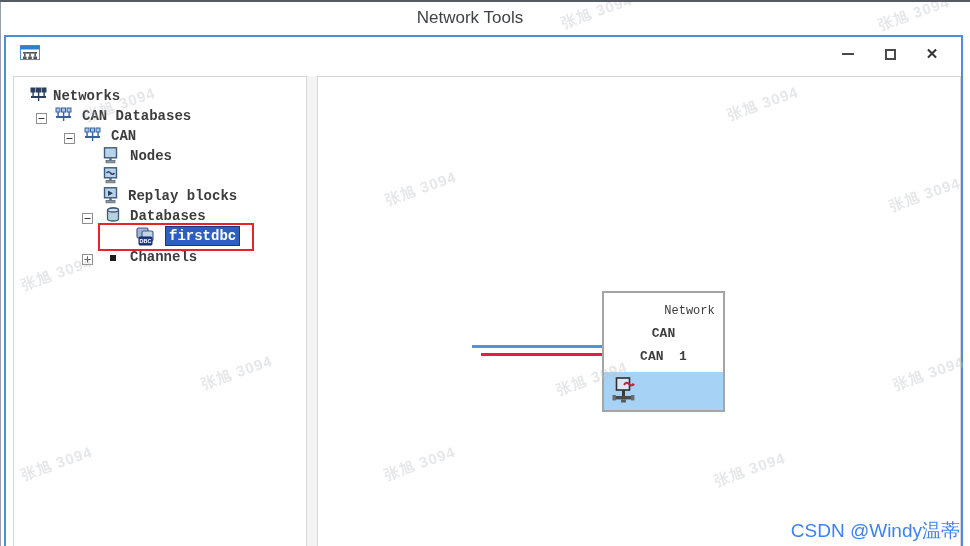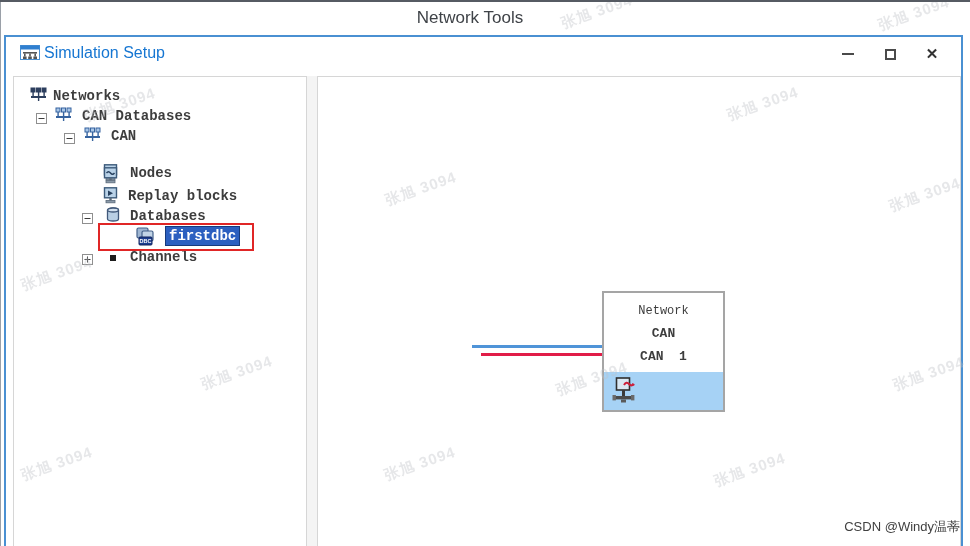--- a/index.html
+++ b/index.html
@@ -45,31 +45,31 @@
   .ticon{position:absolute;top:1px;}
   .red-hl{position:absolute;left:92px;top:186px;width:156px;height:28px;
     border:2px solid #e02626;box-sizing:border-box;}
 
   
   .bus-line{position:absolute;height:3px;}
   .net-box{position:absolute;left:596px;top:254px;width:123px;height:121px;
     border:2px solid #a5a5a5;background:#ffffff;box-sizing:border-box;}
   .net-box-text{position:absolute;left:0;width:119px;text-align:center;
     font-family:"Liberation Mono", monospace;color:#3d3d3d;white-space:pre;}
-  .nb-title{top:11px;font-size:12px;}
+  .nb-title{top:11px;font-size:12px;padding-left:26px;}
   .nb-bus{top:33px;font-size:13px;font-weight:bold;}
   .nb-chan{top:56px;font-size:13px;font-weight:bold;}
   .nb-footer{position:absolute;left:0;bottom:0;width:119px;height:38px;background:#a6d2f5;}
   .nb-node-icon{position:absolute;left:7px;top:5px;}
 
   
   .wm{position:absolute;font-size:15px;color:rgba(190,193,197,0.38);
     letter-spacing:1px;white-space:nowrap;transform:translate(-50%,-50%) rotate(-19deg);
     pointer-events:none;z-index:40;font-weight:bold;}
-  .credit{position:absolute;right:10px;top:516px;font-size:13px;color:#404040;z-index:41;}
+  .credit{position:absolute;right:10px;top:516px;font-size:19px;color:#3b82f6;z-index:41;}
 </style>
 </head>
 <body>
 
 <div class="edge-left"></div>
 
 <div class="app-titlebar">
   <div class="app-title">Network Tools</div>
 </div>
 
@@ -82,21 +82,20 @@
         <rect x="0.5" y="0.5" width="19" height="4" fill="#2f7fd0"></rect>
         <rect x="3" y="7" width="14" height="1.6" fill="#555"></rect>
         <rect x="4" y="8.5" width="1.6" height="3" fill="#555"></rect>
           <rect x="9.2" y="8.5" width="1.6" height="3" fill="#555"></rect>
           <rect x="14.4" y="8.5" width="1.6" height="3" fill="#555"></rect>
         <rect x="3" y="11.5" width="3.6" height="2.5" fill="#555"></rect>
           <rect x="8.2" y="11.5" width="3.6" height="2.5" fill="#555"></rect>
           <rect x="13.4" y="11.5" width="3.6" height="2.5" fill="#555"></rect>
       </svg>
     </span>
-    <span class="sim-title-text">Simulation Setup</span>
     <div class="win-controls">
       <div class="win-btn">
           <div class="min-shape"></div>
         </div>
       <div class="win-btn">
           <div class="max-shape"></div>
         </div>
       <div class="win-btn">
           <span class="close-glyph">✕</span>
         </div>
@@ -148,21 +147,21 @@
     <rect x="6.5" y="1" width="4" height="4" fill="#a9c7e8" stroke="#36639f" stroke-width="1"></rect>
     <rect x="12" y="1" width="4" height="4" fill="#a9c7e8" stroke="#36639f" stroke-width="1"></rect>
     <rect x="2.4" y="5" width="1.4" height="4" fill="#36639f"></rect>
     <rect x="7.9" y="5" width="1.4" height="4" fill="#36639f"></rect>
     <rect x="13.4" y="5" width="1.4" height="4" fill="#36639f"></rect>
     <rect x="1" y="9" width="15" height="2" fill="#36639f"></rect>
     <rect x="7.9" y="11" width="1.4" height="3" fill="#36639f"></rect>
           </svg></span>
         <span class="tree-lbl" style="left:99px">CAN</span>
       </div>
-      <div class="tree-row" style="top: 126px;">
+      <div class="tree-row" style="top: 109px;">
         <span class="ticon" style="left:90px"><svg width="17" height="17" viewBox="0 0 17 17">
     <rect x="2.5" y="0.8" width="12" height="10" fill="#b9d2e8" stroke="#3c5a7a" stroke-width="1.4"></rect>
 
     <rect x="7.3" y="10.8" width="2.4" height="2.6" fill="#5a6a7a"></rect>
     <rect x="4" y="13.4" width="9" height="2.4" fill="#8a99a8" stroke="#5a6a7a" stroke-width="0.8"></rect>
           </svg></span>
         <span class="tree-lbl" style="left:118px">Nodes</span>
       </div>
       <div class="tree-row" style="top: 129px;">
         <span class="ticon" style="left:90px"><svg width="17" height="17" viewBox="0 0 17 17">

